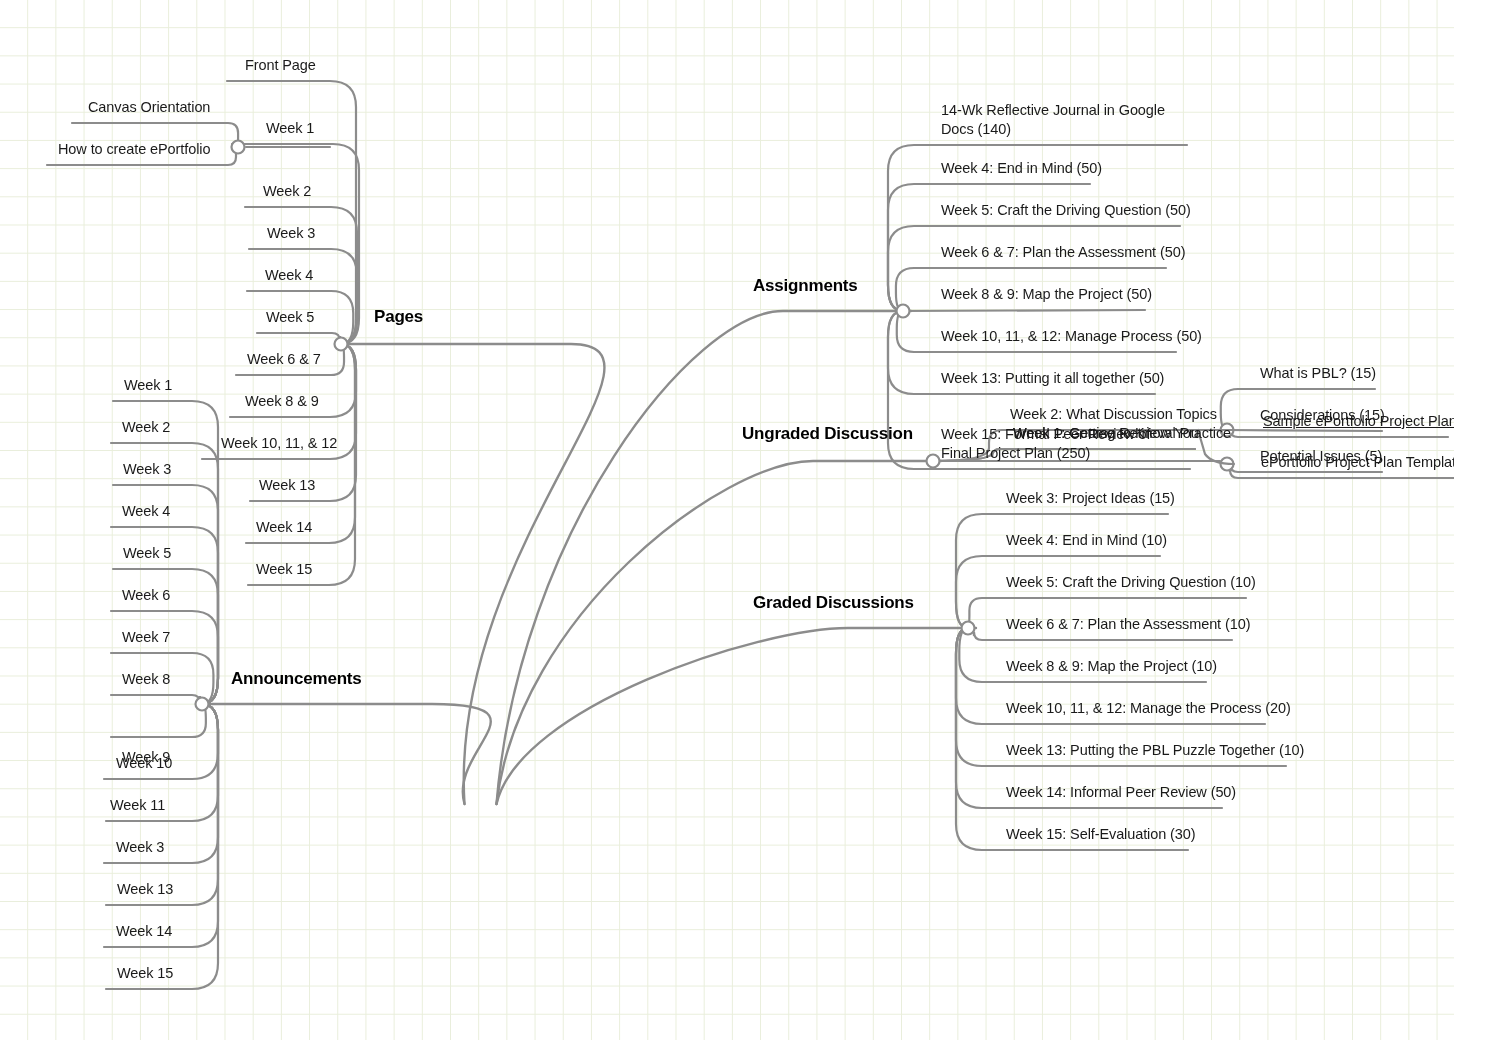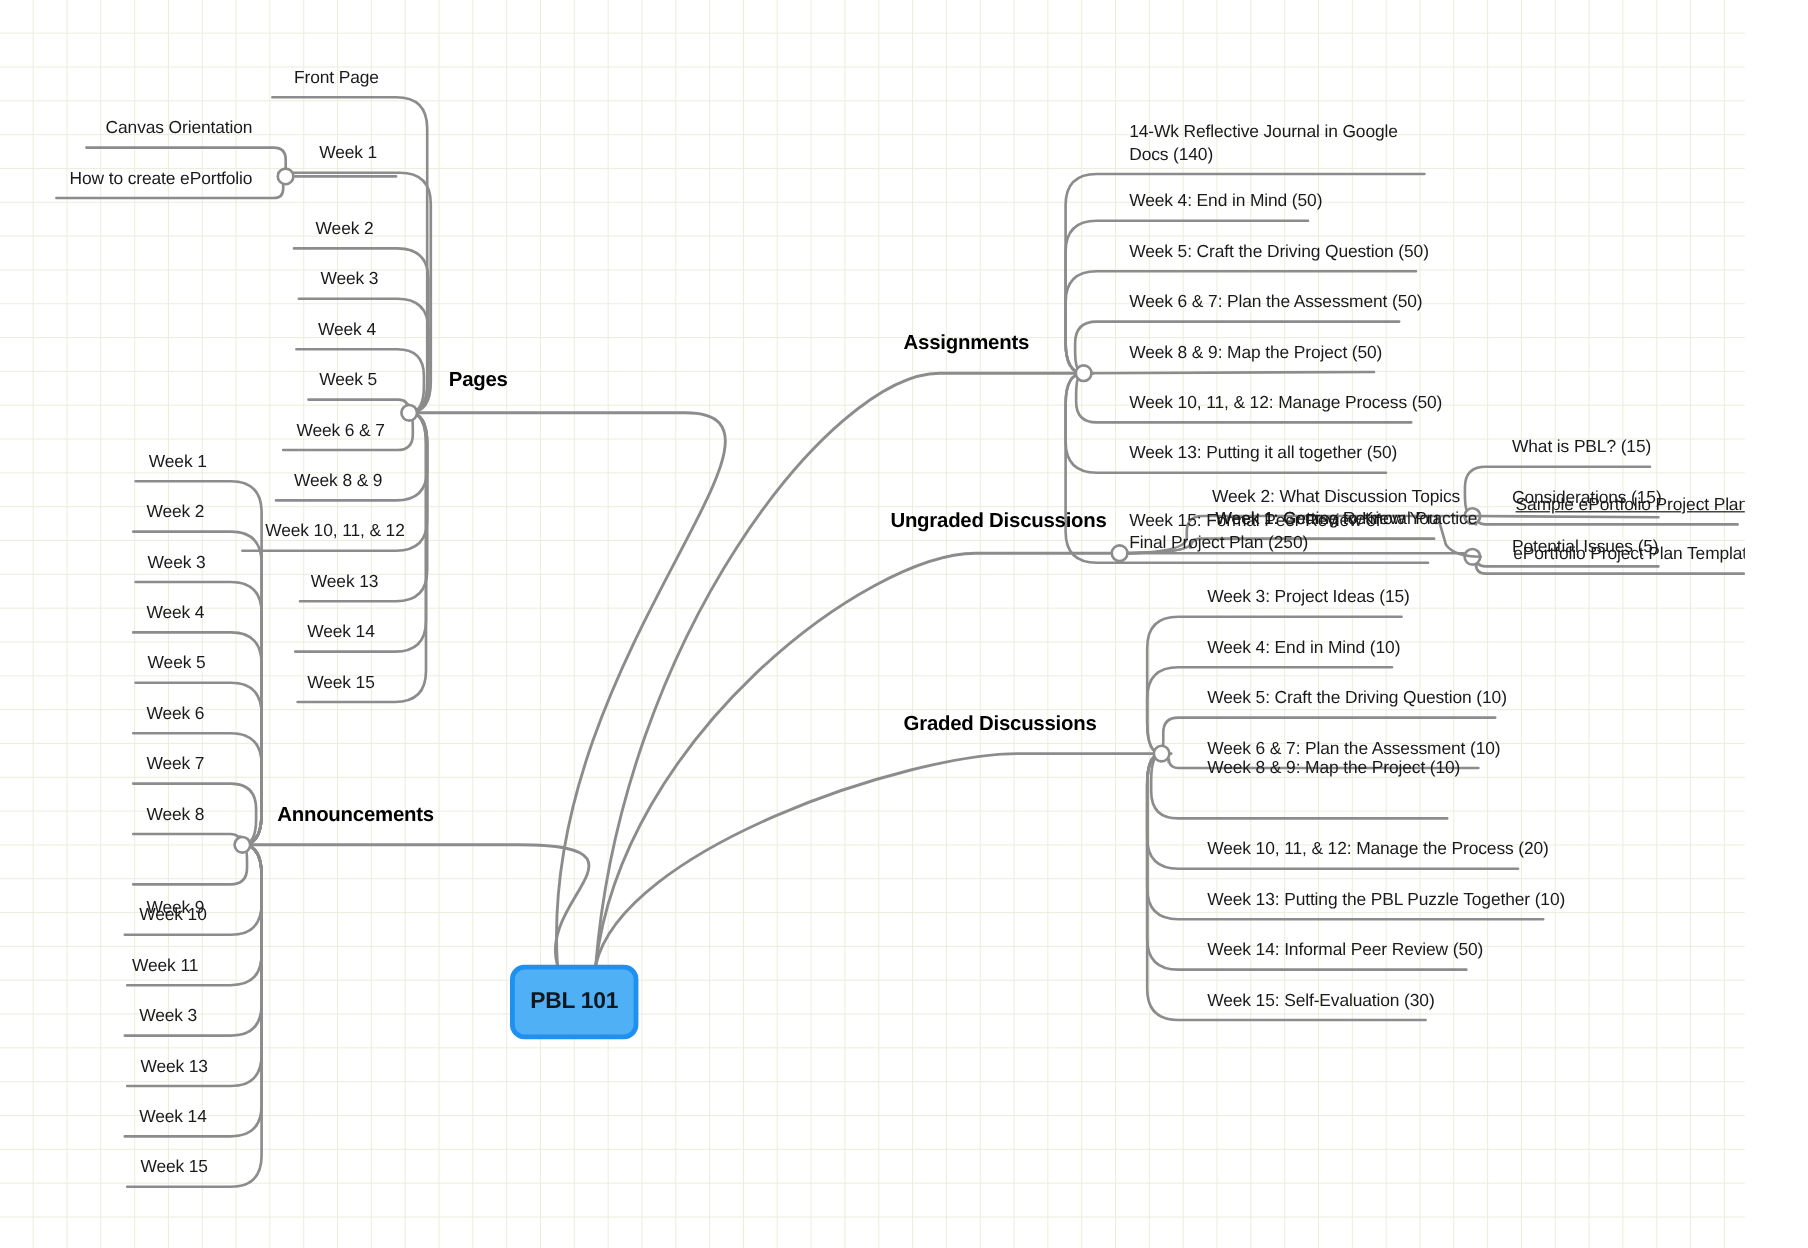--- a/index.html
+++ b/index.html
@@ -177,34 +177,31 @@
       <div class="node" style="left: 941px; top: 201px;">Week 5: Craft the Driving Question (50)</div>
       <div class="node" style="left: 941px; top: 243px;">Week 6 &amp; 7: Plan the Assessment (50)</div>
       <div class="node" style="left: 941px; top: 285px;">Week 8 &amp; 9: Map the Project (50)</div>
       <div class="node" style="left: 941px; top: 327px;">Week 10, 11, &amp; 12: Manage Process (50)</div>
       <div class="node" style="left: 941px; top: 369px;">Week 13: Putting it all together (50)</div>
       <div class="node wrap" style="left: 941px; top: 425px; width: 235px;">Week 15: Formal Peer Review of Final Project Plan (250)</div>
       <div class="branch-label" style="left: 753px; top: 276px;">Assignments</div>
       <div class="node" style="left: 1010px; top: 405px;">Week 2: What Discussion Topics</div>
       <div class="node" style="left: 1013px; top: 424px;">Week 1: Getting to Know You</div>
       <div class="node" style="left: 1013px; top: 424px;">Week 1: Course Retrieval Practice</div>
-      <div class="branch-label" style="left: 742px; top: 424px;">Ungraded Discussions</div>
+      <div class="branch-label" style="left: 742px; top: 424px;">Ungraded Discussion</div>
       <div class="node" style="left: 1260px; top: 364px;">What is PBL? (15)</div>
       <div class="node" style="left: 1260px; top: 406px;">Considerations (15)</div>
       <div class="node" style="left: 1263px; top: 412px; text-decoration: underline;">Sample ePortfolio Project Plan</div>
       <div class="node" style="left: 1260px; top: 447px;">Potential Issues (5)</div>
       <div class="node" style="left: 1261px; top: 453px;">ePortfolio Project Plan Template</div>
       <div class="node" style="left: 1006px; top: 489px;">Week 3: Project Ideas (15)</div>
       <div class="node" style="left: 1006px; top: 531px;">Week 4: End in Mind (10)</div>
       <div class="node" style="left: 1006px; top: 573px;">Week 5: Craft the Driving Question (10)</div>
       <div class="node" style="left: 1006px; top: 615px;">Week 6 &amp; 7: Plan the Assessment (10)</div>
-      <div class="node" style="left: 1006px; top: 631px;">Week 8 &amp; 9: Map the Project (10)</div>
+      <div class="node" style="left: 1006px; top: 657px;">Week 8 &amp; 9: Map the Project (10)</div>
       <div class="node" style="left: 1006px; top: 699px;">Week 10, 11, &amp; 12: Manage the Process (20)</div>
       <div class="node" style="left: 1006px; top: 741px;">Week 13: Putting the PBL Puzzle Together (10)</div>
       <div class="node" style="left: 1006px; top: 783px;">Week 14: Informal Peer Review (50)</div>
       <div class="node" style="left: 1006px; top: 825px;">Week 15: Self-Evaluation (30)</div>
       <div class="branch-label" style="left: 753px; top: 593px;">Graded Discussions</div>
     </div>
 
-  <div class="root" id="root-node" style="left: 425px; top: 804px; width: 107px; height: 62px;">
-    <span>PBL 101</span>
-  </div>
 </div>
 
 </body></html>

